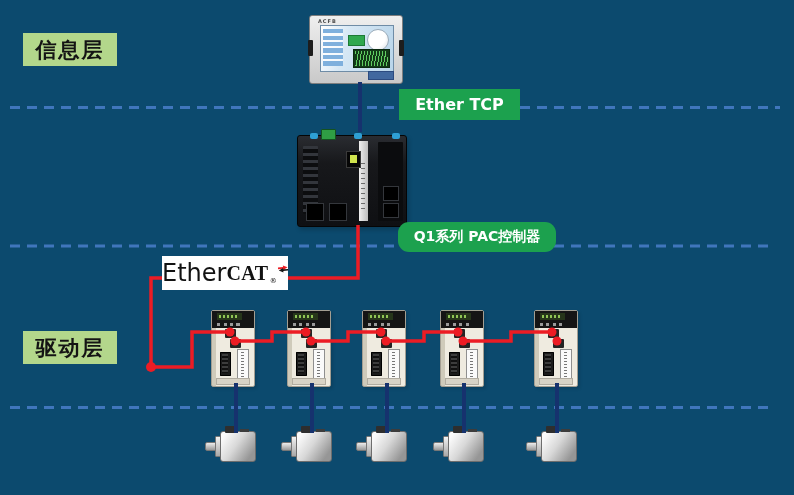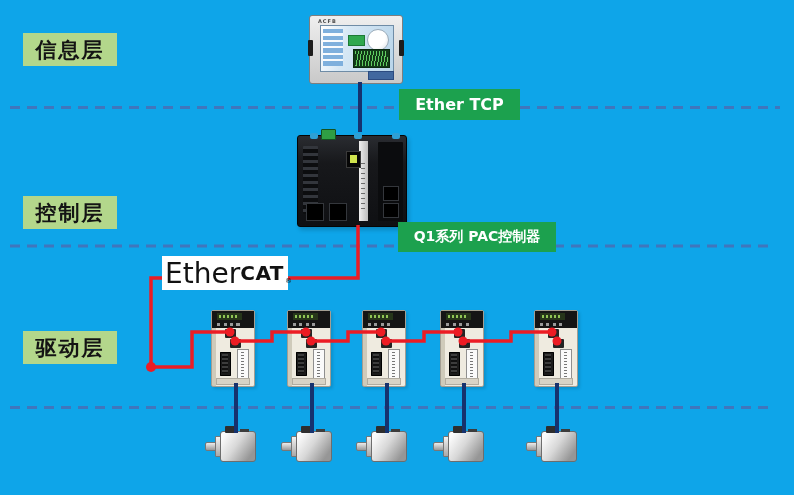--- a/index.html
+++ b/index.html
@@ -1,35 +1,35 @@
 <!DOCTYPE html>
 <html><head>
 <meta charset="utf-8">
 <style>
   html,body{margin:0;padding:0;background:#fff;}
   .canvas{
-    position:relative;width:794px;height:495px;background:#0ea5e9;overflow:hidden;
+    position:relative;width:794px;height:495px;background:#0c4a6e;overflow:hidden;
     font-family:"DejaVu Sans","Liberation Sans",sans-serif;
   }
   .overlay{position:absolute;left:0;top:0;width:794px;height:495px;}
 
   
   .laylab{
     position:absolute;left:23px;width:94px;height:33px;background:#b3d78b;
     color:#141414;font-weight:bold;font-size:21px;letter-spacing:2px;
     display:flex;align-items:center;justify-content:center;
   }
 
   
   .badge{
     position:absolute;background:#1ca14e;color:#ffffff;font-weight:bold;
     display:flex;align-items:center;justify-content:center;
   }
   .badge.modbus{left:399px;top:89px;width:121px;height:31px;font-size:16px;}
-  .badge.pac{left:398px;top:222px;width:158px;height:30px;font-size:14px;}
+  .badge.pac{left:398px;top:222px;width:158px;height:30px;font-size:14px;border-radius:11px;}
 
   
   .hmi{position:absolute;left:309px;top:15px;width:92px;height:67px;
     background:linear-gradient(#efefef,#c9c9c9);border:1px solid #7e7e7e;border-radius:3px;}
   .hmi .brand{position:absolute;left:8px;top:2px;font-size:5px;font-weight:bold;color:#4a4a4a;letter-spacing:1px;}
   .hmi .clip{position:absolute;width:5px;height:16px;background:#1d1d1d;border-radius:1px;top:24px;}
   .hmi .clip.l{left:-2px;} .hmi .clip.r{right:-2px;}
   .hmi .screen{position:absolute;left:10px;top:9px;width:72px;height:45px;
     background:linear-gradient(105deg,#ffffff 0%,#d7e8f5 35%,#b9d5ea 100%);border:1px solid #6f8ca6;}
   .hmi .fields{position:absolute;left:2px;top:3px;width:20px;height:37px;
@@ -91,38 +91,37 @@
   .motor .flange{position:absolute;left:3px;top:8px;width:6px;height:19px;
     background:linear-gradient(#f2f2f2,#a8a8a8);border:1px solid #777;border-radius:1px;}
   .motor .mbody{position:absolute;left:8px;top:3px;width:34px;height:29px;
     background:linear-gradient(125deg,#fbfbfb 10%,#d8d8d8 45%,#969696 85%);border:1px solid #6d6d6d;border-radius:3px;}
   .motor .mconn{position:absolute;left:13px;top:-2px;width:13px;height:7px;background:#2e2e2e;border-radius:1px;
     box-shadow:13px 1px 0 -2px #3c3c3c;}
 
   
   .ecat{position:absolute;left:162px;top:256px;width:126px;height:34px;background:#ffffff;
     display:flex;align-items:center;justify-content:center;color:#121212;}
-  .ecat .t1{font-size:28px;margin-left:8px;}
-  .ecat .t2{font-size:20px;font-weight:bold;letter-spacing:.5px;}
+  .ecat .t1{font-size:24px;}
+  .ecat .t2{font-size:20px;font-weight:bold;letter-spacing:.5px;font-family:Liberation Serif, serif;}
   .ecat .reg{font-size:7px;align-self:flex-end;margin:0 1px 5px 1px;}
   .ecat .arrow{width:32px;height:24px;margin-bottom:9px;transform:rotate(-5deg);}
 </style>
 </head>
 <body>
 
 <div class="canvas">
 
   <svg class="overlay">
     <line x1="10" y1="107.5" x2="780" y2="107.5" stroke="#4076bc" stroke-width="3" stroke-dasharray="10 7"></line>
     <line x1="10" y1="246" x2="768" y2="246" stroke="#4076bc" stroke-width="3" stroke-dasharray="10 7"></line>
     <line x1="10" y1="407.5" x2="770" y2="407.5" stroke="#4076bc" stroke-width="3" stroke-dasharray="10 7"></line>
   </svg>
 
   <div class="laylab" style="top:33px">信息层</div>
-  <div class="laylab" style="top:196px">控制层</div>
   <div class="laylab" style="top:331px">驱动层</div>
 
   <div class="hmi">
     <span class="brand">ACFB</span>
     <div class="clip l"></div>
     <div class="clip r"></div>
     <div class="screen">
       <div class="fields"></div>
       <div class="gauge"></div>
       <div class="gbtn"></div>

